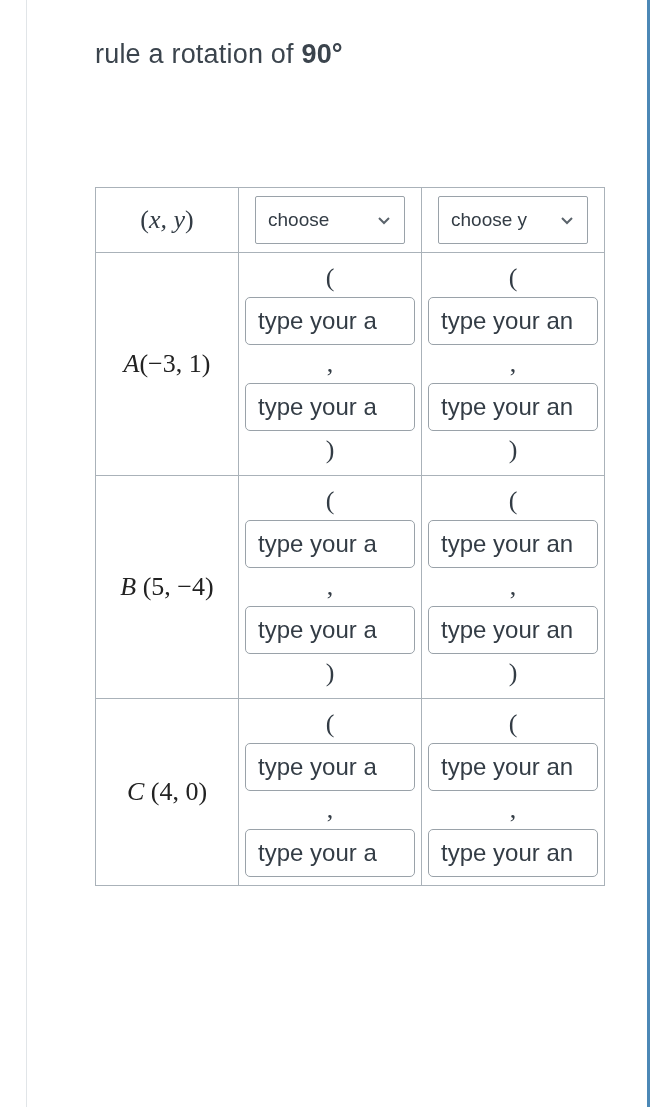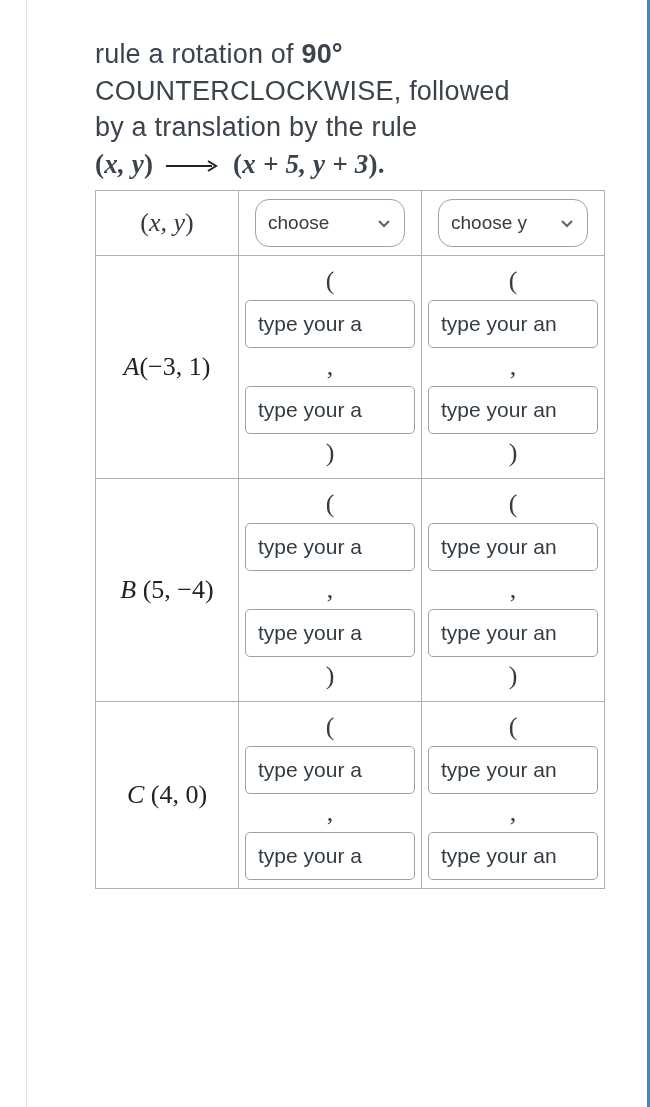--- a/index.html
+++ b/index.html
@@ -40,21 +40,21 @@
   .arrow {
     display: inline-flex;
     align-items: center;
     font-style: normal;
     padding: 0 4px;
   }
   .arrow svg { display:block; }
 
   table.grid {
     border-collapse: collapse;
-    margin-top: 8px;
+    margin-top: 41px;
     width: 100%;
     max-width: 510px;
   }
   table.grid td {
     border: 1px solid #aab2b9;
     padding: 8px 6px;
     vertical-align: middle;
     text-align: center;
   }
   td.pointlabel {
@@ -74,21 +74,21 @@
   }
 
   
   .dd {
     display: flex;
     align-items: center;
     justify-content: space-between;
     width: 150px;
     height: 48px;
     border: 1px solid #9aa2a9;
-    border-radius: 14px;
+    border-radius: 2px;
     padding: 0 12px;
     box-sizing: border-box;
     margin: 0 auto;
     font-size: 19px;
     color: #333c45;
     overflow: hidden;
     white-space: nowrap;
   }
   .dd .caret {
     flex: 0 0 auto;
@@ -111,49 +111,39 @@
     font-size: 26px;
     line-height: 1;
     padding: 4px 0;
   }
   .ansbox {
     width: 170px;
     height: 48px;
     border: 1px solid #9aa2a9;
     border-radius: 5px;
     box-sizing: border-box;
-    font-size: 21px;
+    font-size: 24px;
     color: #333c45;
     display: flex;
     align-items: center;
     padding: 0 12px;
     overflow: hidden;
     white-space: nowrap;
   }
 </style>
 </head>
 <body>
 
 <div class="page">
 
   <div class="prompt">
     <br>
     <span>rule a rotation of </span><b>90°</b><br>
-    <span>COUNTERCLOCKWISE, followed</span><br>
-    <span>by a translation by the rule</span><br>
-    <span class="math">
-      <b style="font-style:normal">(</b><b>x, y</b><b style="font-style:normal">)</b>
-      <span class="arrow">
-        <svg width="58" height="14" viewBox="0 0 58 14" aria-hidden="true">
-            <line x1="2" y1="7" x2="48" y2="7" stroke="#222" stroke-width="2"></line>
-            <polyline points="44,2 52,7 44,12" fill="none" stroke="#222" stroke-width="2"></polyline>
-          </svg>
-      </span>
-      <b style="font-style:normal">(</b><b>x + 5, y + 3</b><b style="font-style:normal">)</b><b style="font-style:normal">.</b>
-    </span>
+    <br>
+    <br>
   </div>
 
   <table class="grid">
     <tbody>
         <tr>
       <td class="header-label">
         <span class="paren">
           <span style="font-style:normal">(</span><span class="math">x, y</span><span style="font-style:normal">)</span>
         </span>
       </td>

